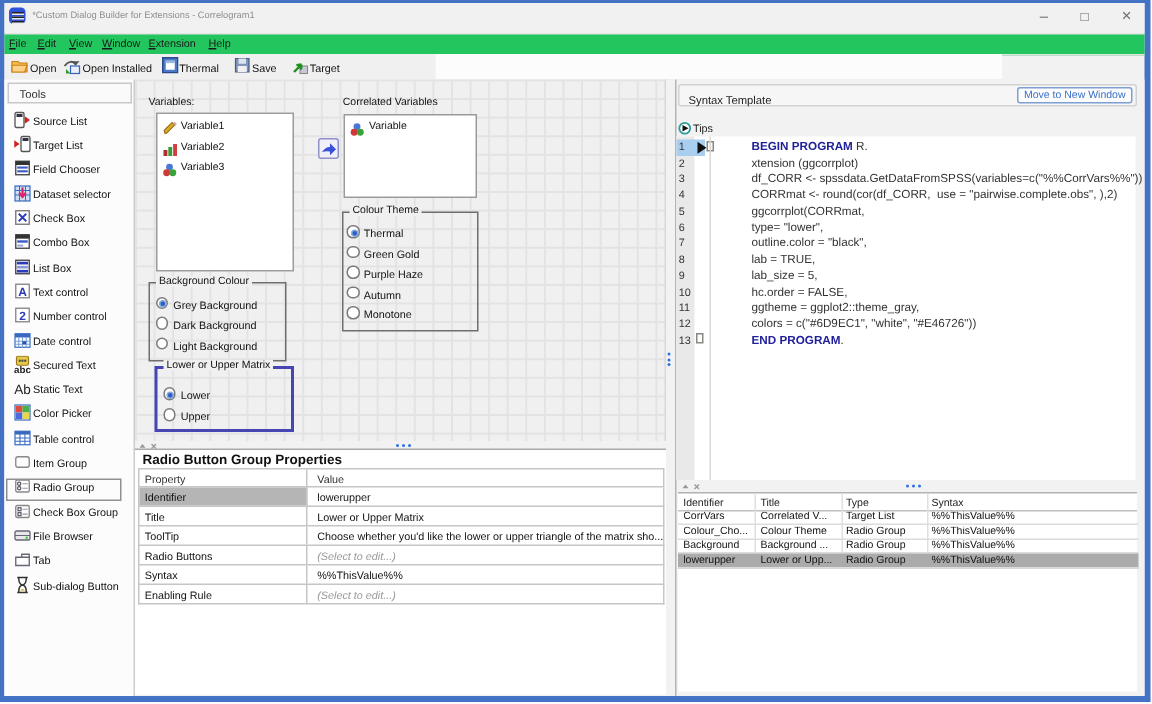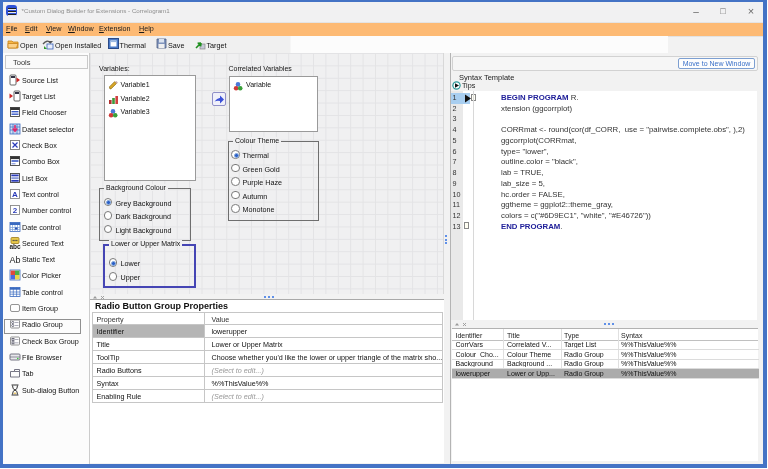--- a/index.html
+++ b/index.html
@@ -9,21 +9,21 @@
   border-top:2px solid #4473c5; border-left:3px solid #4473c5;
   border-right:4px solid #4473c5; border-bottom:4px solid #4473c5;
   background:#f2f2f2; }
 
 #titlebar { position:absolute; left:0; top:0; width:760px; height:20px; background:#f1f1f2; }
 #appicon { position:absolute; left:3px; top:2.5px; width:11px; height:11px; background:#2f52d7; border-radius:3px; }
 #appicon i { position:absolute; left:1.5px; right:1.5px; height:2px; background:#e8eaf2; display:block; border-top:1px solid #222; }
 #title { position:absolute; left:18.5px; top:5px; font-size:6.2px; color:#8e8e8e; }
 .winbtn { position:absolute; top:0; width:26px; height:19px; color:#6a6a6a; font-size:10px; text-align:center; line-height:19px; }
 
-#menubar { position:absolute; left:0; top:20px; width:760px; height:15px; background:#fdba74; border-top:1px solid #e4e4e4; border-bottom:1px solid #e2e2e2; }
+#menubar { position:absolute; left:0; top:20px; width:760px; height:15px; background:#22c55e; border-top:1px solid #e4e4e4; border-bottom:1px solid #e2e2e2; }
 #menubar span { position:absolute; top:0.5px; font-size:7.2px; color:#1a1a1a; }
 #menubar u { text-decoration:underline; }
 
 #toolbar { position:absolute; left:0; top:34px; width:665px; height:18px; background:linear-gradient(90deg,#f0f0f0 0,#f0f0f0 287px,#fcfcfc 288px,#fcfcfc 100%); border-bottom:1px solid #dddddd; }
 .tbi { position:absolute; top:2px; height:13px; font-size:9px; color:#111; }
 .tbi svg { position:absolute; left:0; top:0; }
 .tbi b { position:absolute; top:3px; font-weight:normal; font-size:7.2px; white-space:nowrap; }
 
 #content { position:absolute; left:0; top:51px; width:760px; height:411px; background:#f2f2f2; }
 
@@ -53,21 +53,21 @@
 
 #props { position:absolute; left:87px; top:247px; width:354px; height:163px; background:#fff; }
 #propshdr { position:absolute; left:5px; top:0.5px; font-size:9px; font-weight:bold; color:#111; }
 .prow { position:absolute; left:1.5px; width:351.5px; border-left:1px solid #c6c6c6; border-right:1px solid #c6c6c6; border-bottom:1px solid #c6c6c6; }
 .pcell1 { position:absolute; left:0; top:0; bottom:0; width:112px; border-right:1px solid #c6c6c6; font-size:7.2px; color:#111; padding:2.5px 0 0 4px; }
 .pcell2 { position:absolute; left:113px; top:0; bottom:0; right:0; font-size:7.2px; color:#111; padding:2.5px 0 0 6px; white-space:nowrap; overflow:hidden; }
 .ph { color:#999; font-style:italic; }
 
 #right { position:absolute; left:447px; top:0; width:312px; height:411px; background:#f2f2f2; border-left:1px solid #b4b4b4; }
 #synhdr { position:absolute; left:1px; top:3px; width:306px; height:15px; border:1px solid #d2d2d2; background:#f6f6f6; border-radius:2px; }
-#synhdr b { position:absolute; left:6px; top:16px; font-weight:normal; font-size:7.5px; color:#222; }
+#synhdr b { position:absolute; left:6px; top:5px; font-weight:normal; font-size:7.5px; color:#222; }
 #movebtn { position:absolute; right:2px; top:1px; width:77px; height:11px; border:1px solid #7d9fd1; background:#fdfdfd; border-radius:2px; font-size:7px; color:#3a70c8; text-align:center; line-height:10px; }
 #tipsrow { position:absolute; left:0; top:24px; height:13px; }
 #tipsrow b { position:absolute; left:15px; top:3px; font-weight:normal; font-size:7.2px; color:#222; }
 #code { position:absolute; left:0; top:38px; width:306px; height:229px; background:#fff; }
 #gutter { position:absolute; left:0; top:0; width:12px; height:229px; background:#e9e9e9; }
 .ln { position:absolute; left:1.5px; font-size:7.2px; color:#333; }
 .cl { position:absolute; left:26px; font-size:7.8px; color:#333; white-space:nowrap;padding-left:24px; }
 .kw { color:#20209a; font-weight:bold; }
 #rtable { position:absolute; left:1px; top:275px; width:306px; height:133px; background:#fff; border-top:1px solid #b2b2b2; }
 .rth { position:absolute; top:3px; font-size:7px; color:#222; }
@@ -445,20 +445,21 @@
         <i style="position:absolute; left:161px; top:3px; width:2px; height:2px; background:#2f6fe4; border-radius:50%"></i>
       </div>
       <div id="code">
           <div id="gutter"></div>
         <div style="position:absolute;left:0;top:2px;width:19px;height:10.5px;background:#a8cef0"></div>
         <div class="ln" style="top:2.0px">1</div>
         <div class="cl" style="top:2.0px"><span class="kw">BEGIN PROGRAM</span> R.</div>
         <div class="ln" style="top:12.7px">2</div>
         <div class="cl" style="top:12.7px">xtension (ggcorrplot)</div>
         <div class="ln" style="top:23.4px">3</div>
+        <div class="cl" style="top:23.4px">df_CORR &lt;- spssdata.GetDataFromSPSS(variables=c("%%CorrVars%%"))</div>
         <div class="ln" style="top:34.2px">4</div>
         <div class="cl" style="top:34.2px">CORRmat &lt;- round(cor(df_CORR,&nbsp; use = "pairwise.complete.obs", ),2)</div>
         <div class="ln" style="top:44.9px">5</div>
         <div class="cl" style="top:44.9px">ggcorrplot(CORRmat,</div>
         <div class="ln" style="top:55.6px">6</div>
         <div class="cl" style="top:55.6px">type= "lower",</div>
         <div class="ln" style="top:66.3px">7</div>
         <div class="cl" style="top:66.3px">outline.color = "black",</div>
         <div class="ln" style="top:77.0px">8</div>
         <div class="cl" style="top:77.0px">lab = TRUE,</div>

